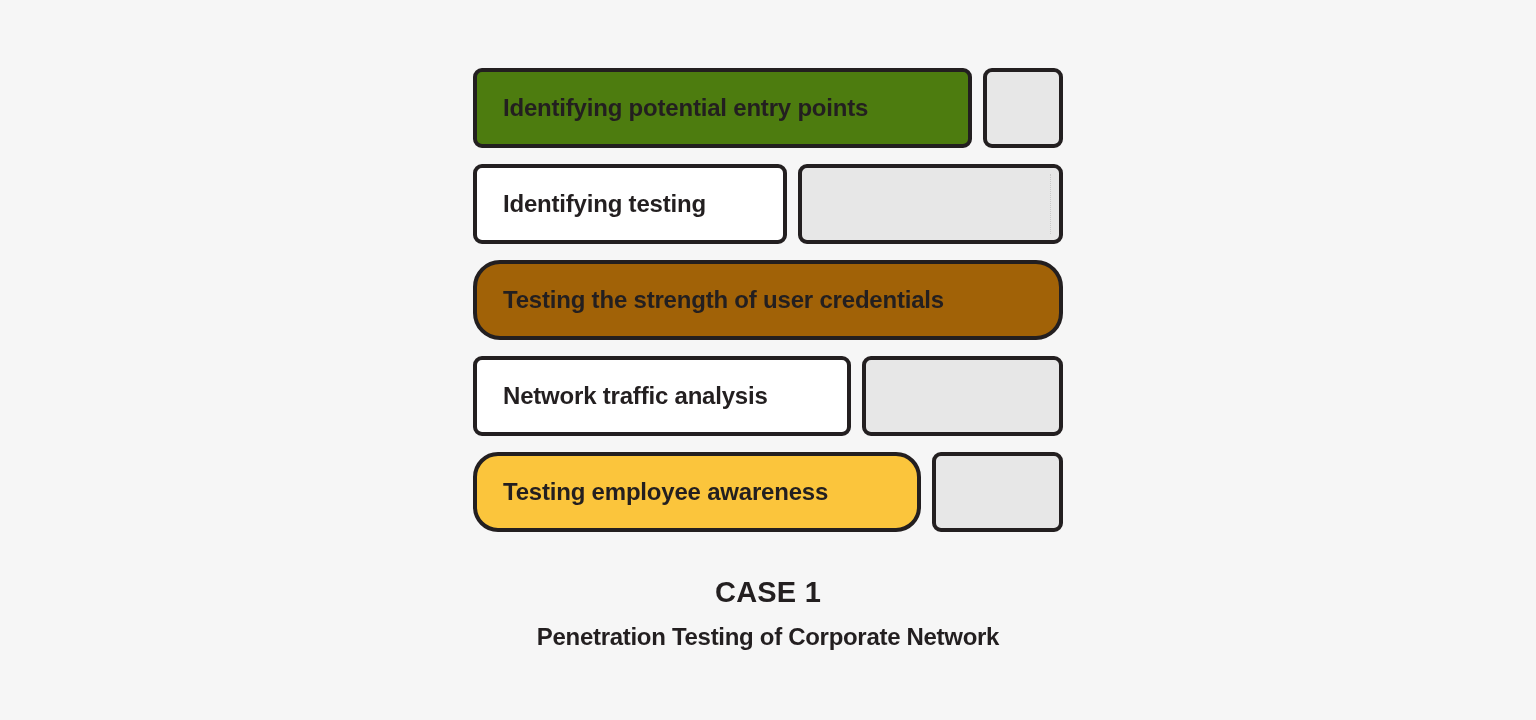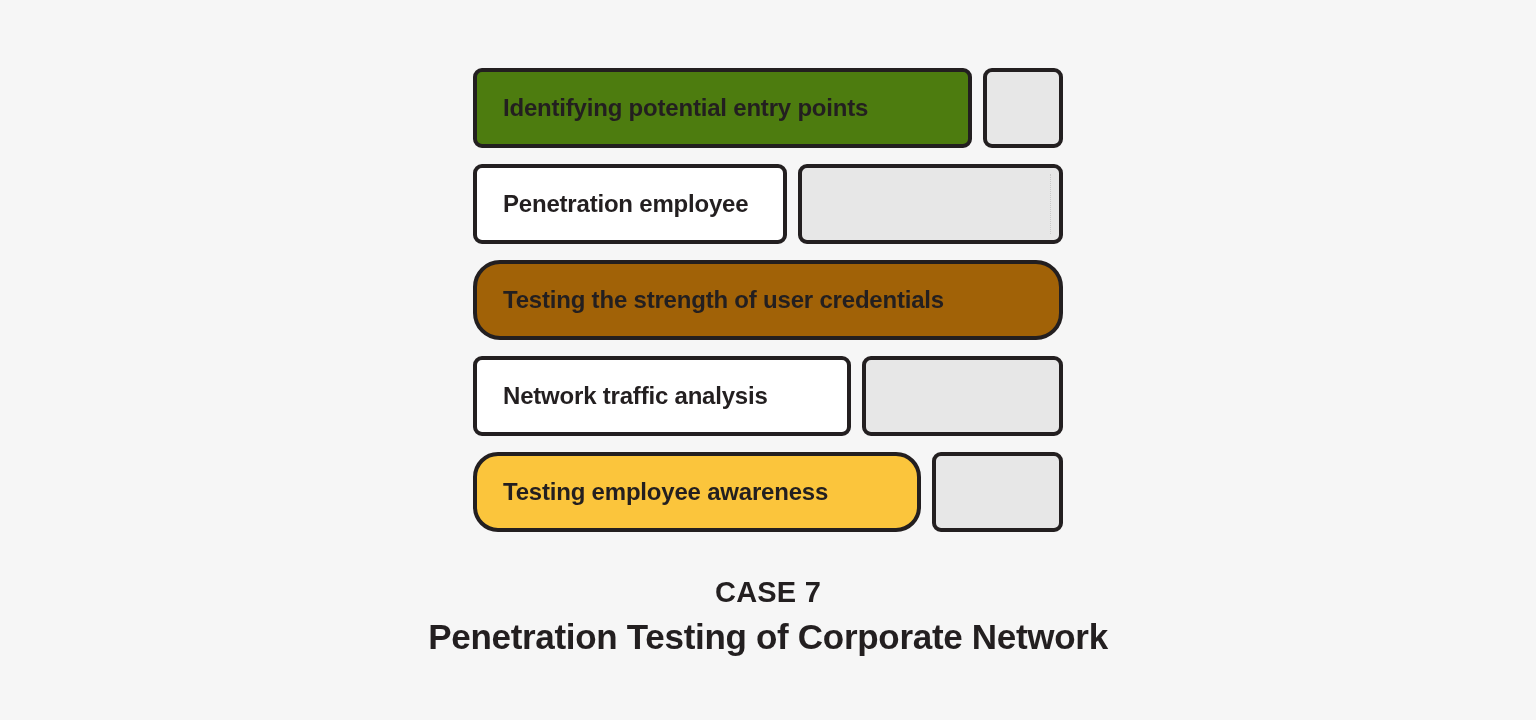--- a/index.html
+++ b/index.html
@@ -90,21 +90,21 @@
     text-align: center;
     color: #231f20;
   }
   .caption-line1 {
     font-size: 29px;
     font-weight: bold;
     line-height: 44px;
     letter-spacing: 0.2px;
   }
   .caption-line2 {
-    font-size: 35px;
+    font-size: 24px;
     font-weight: bold;
     line-height: 46px;
     letter-spacing: -0.3px;
   }
 </style>
 </head>
 <body style="background: rgb(246, 246, 246);">
 
 <div id="diagram">
 
@@ -113,21 +113,21 @@
     <div class="row">
       <div class="seg seg-label" style="width: 499px; flex: 0 0 499px; background: #4d7c0f; border-color: rgb(35, 31, 32);">
         <span class="seg-text">Identifying potential entry points</span>
       </div>
       <div class="gap"></div>
       <div class="seg seg-rest" style="width: 80px; flex: 0 0 80px; background: rgb(231, 231, 231); border-color: rgb(35, 31, 32);"></div>
     </div>
 
     <div class="row">
       <div class="seg seg-label plain" style="width: 314px; flex: 0 0 314px; background: rgb(255, 255, 255); border-color: rgb(35, 31, 32);">
-        <span class="seg-text">Penetration employee</span>
+        <span class="seg-text">Identifying testing</span>
       </div>
       <div class="gap"></div>
       <div class="seg seg-rest" style="width: 265px; flex: 0 0 265px; background: rgb(231, 231, 231); border-color: rgb(35, 31, 32);">
         <span class="hairline"></span>
       </div>
     </div>
 
     <div class="row">
       <div class="seg seg-label" style="width: 590px; flex: 0 0 590px; background: #a16207; border-color: rgb(35, 31, 32); border-radius: 27px;">
         <span class="seg-text">Testing the strength of user credentials</span>
@@ -146,17 +146,17 @@
       <div class="seg seg-label" style="width: 448px; flex: 0 0 448px; background: rgb(251, 197, 60); border-color: rgb(35, 31, 32); border-radius: 25px;">
         <span class="seg-text">Testing employee awareness</span>
       </div>
       <div class="gap"></div>
       <div class="seg seg-rest" style="width: 131px; flex: 0 0 131px; background: rgb(231, 231, 231); border-color: rgb(35, 31, 32);"></div>
     </div>
 
   </div>
 
   <div class="caption" style="color: rgb(35, 31, 32);">
-    <div class="caption-line1">CASE 7</div>
+    <div class="caption-line1">CASE 1</div>
     <div class="caption-line2">Penetration Testing of Corporate Network</div>
   </div>
 
 </div>
 
 </body></html>

